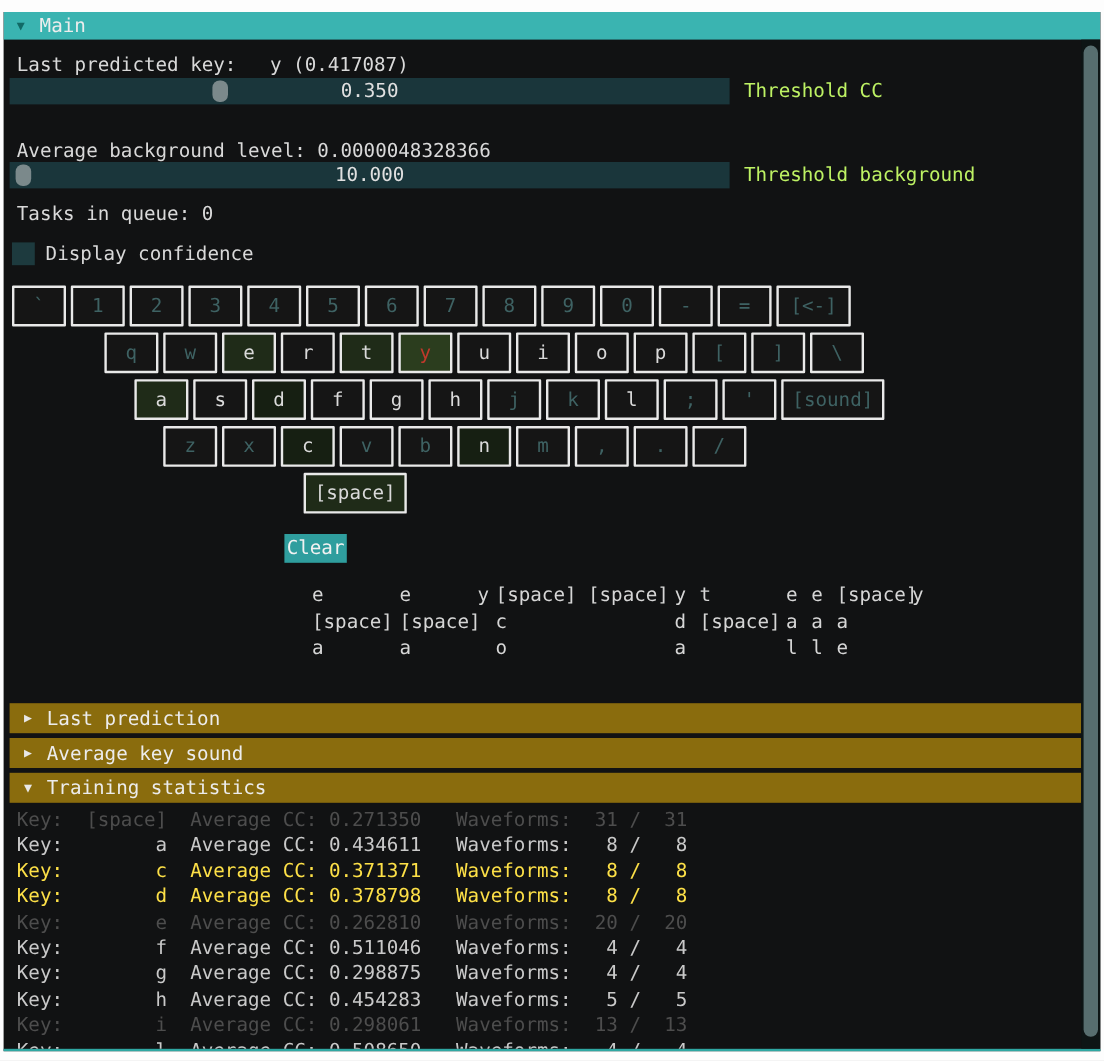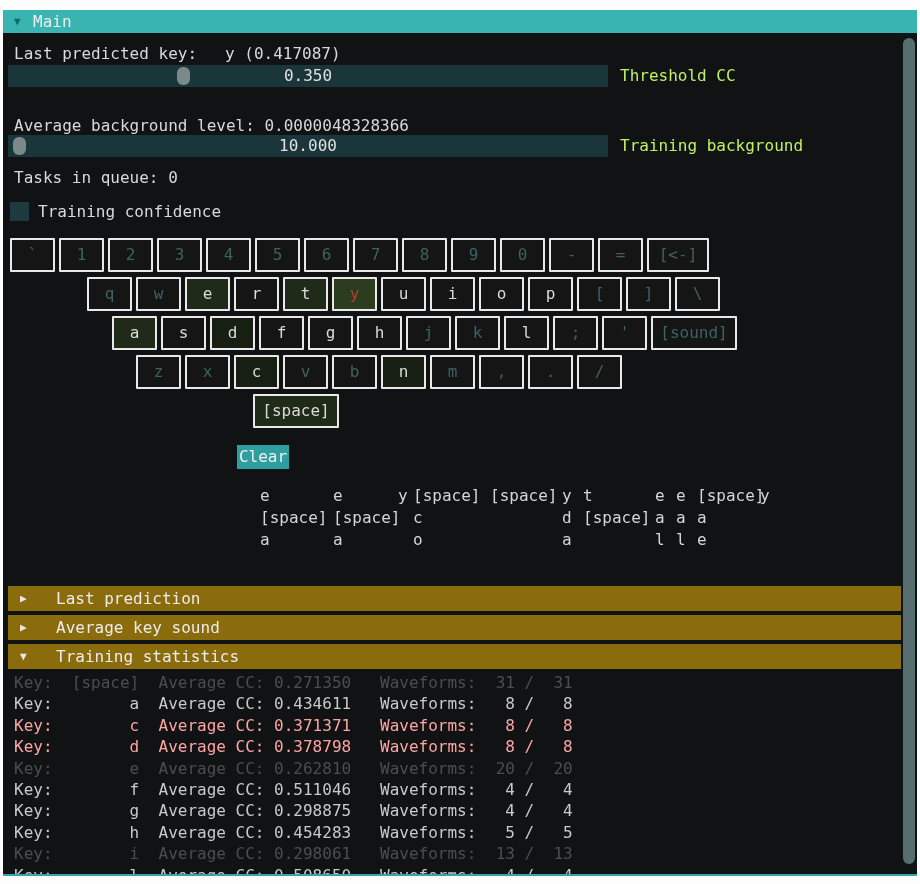--- a/index.html
+++ b/index.html
@@ -45,24 +45,24 @@
     position:absolute; left:234px; top:435px; width:52px; height:24px; background:#2f9e9e;
     color:#f2f2f2; text-align:center; line-height:24px; cursor:pointer;
   }
   .pred-grid { position:absolute; left:257px; top:476px; width:600px; height:70px; }
   .pred-grid span { position:absolute; white-space:pre; color:#d6d6d6; line-height:20px; }
   .section {
     position:absolute; left:5px; width:893px; height:25px; background:#8a6c0d;
     color:#ececec; line-height:25px; cursor:pointer;
   }
   .section .arrow { position:absolute; left:12px; top:0; font-size:11px; line-height:25px; color:#e8e8e8; }
-  .section .lbl { position:absolute; left:48px; top:0; }
+  .section .lbl { position:absolute; left:31px; top:0; }
   .training { position:absolute; left:11px; top:663px; width:880px; }
   .training .row { position:absolute; white-space:pre; line-height:20px; }
-  .tone-dim { color:#4d4d4d; } .tone-mid { color:#fca5a5; } .tone-bright { color:#c9c9c9; }
+  .tone-dim { color:#4d4d4d; } .tone-mid { color:#fde047; } .tone-bright { color:#c9c9c9; }
   .scrollbar {
     position:absolute; left:898px; top:23px; width:16px; height:841px; background:#0d1515;
   }
   .scrollbar .thumb {
     position:absolute; left:2px; top:5px; width:12px; height:826px; background:#576e6f; border-radius:6px;
   }
 </style>
 </head>
 <body>
 
@@ -82,26 +82,26 @@
       <div class="val">0.350</div>
     </div>
     <div class="slabel" style="left:617px; top:55px;">Threshold CC</div>
 
     <div class="txt" style="left:11px; top:106px;">Average background level: 0.0000048328366</div>
 
     <div class="slider" style="top:125px;">
       <div class="grab" style="left:5px;"></div>
       <div class="val">10.000</div>
     </div>
-    <div class="slabel" style="left:617px; top:125px;">Training background</div>
+    <div class="slabel" style="left:617px; top:125px;">Threshold background</div>
 
     <div class="txt" style="left:11px; top:158px;">Tasks in queue: 0</div>
 
     <div class="checkbox"></div>
-    <div class="txt" style="left:35px; top:192px;">Training confidence</div>
+    <div class="txt" style="left:35px; top:192px;">Display confidence</div>
 
     <div id="keyboard">
         <div class="key k-dim b-g0" style="left: 7px; top: 228px; width: 45px;">`</div>
         <div class="key k-dim b-g0" style="left: 56px; top: 228px; width: 45px;">1</div>
         <div class="key k-dim b-g0" style="left: 105px; top: 228px; width: 45px;">2</div>
         <div class="key k-dim b-g0" style="left: 154px; top: 228px; width: 45px;">3</div>
         <div class="key k-dim b-g0" style="left: 203px; top: 228px; width: 45px;">4</div>
         <div class="key k-dim b-g0" style="left: 252px; top: 228px; width: 45px;">5</div>
         <div class="key k-dim b-g0" style="left: 301px; top: 228px; width: 45px;">6</div>
         <div class="key k-dim b-g0" style="left: 350px; top: 228px; width: 45px;">7</div>

